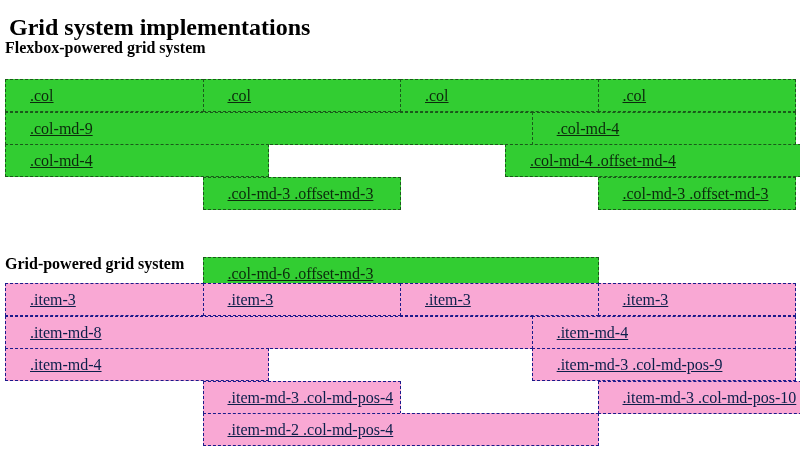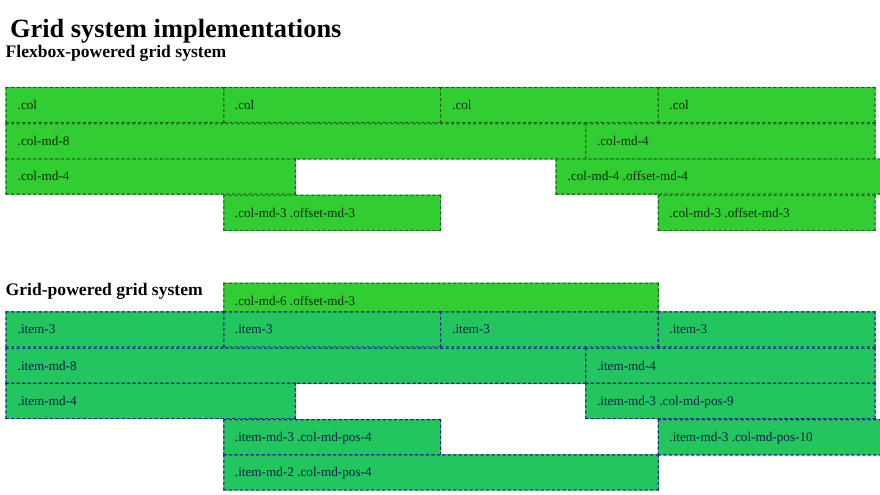--- a/index.html
+++ b/index.html
@@ -1,34 +1,34 @@
 <!DOCTYPE html>
 <html><head>
 <meta charset="utf-8">
 <style>
   html, body { margin: 0; padding: 0; background: #ffffff; }
   body { width: 800px; height: 450px; overflow: hidden; font-family: "Liberation Serif", serif; color: #000; }
   h1 { position: absolute; left: 5px; top: 10px; margin: 4px; font-size: 24px; font-weight: bold; }
   h2 { position: absolute; left: 5px; margin: 0; font-size: 16px; font-weight: bold; }
   .grid { position: absolute; left: 5px; width: 790px; }
-  .cell { position: absolute; box-sizing: border-box; height: 33px; border: 1px dashed #0f4f0f; font-size: 12px; line-height: 31px; padding-left: 10px; white-space: nowrap; overflow: hidden; }
+  .cell { position: absolute; box-sizing: border-box; height: 33px; border: 1px dashed #0f4f0f; font-size: 16px; line-height: 31px; padding-left: 24px; white-space: nowrap; overflow: hidden; text-decoration: underline; }
   .green .cell { background: #32cd32; border-color: #1a5a1a; color: #0c2a0c; }
-  .blue .cell { background: #22c55e; border-color: #1a1a8a; color: #0b1f4a; }
+  .blue .cell { background: #f9a8d4; border-color: #1a1a8a; color: #0b1f4a; }
 </style>
 </head>
 <body>
 
 <h1>Grid system implementations</h1>
 <h2 style="top:39px;">Flexbox-powered grid system</h2>
 <div class="grid green" style="top:79px;" id="flex-grid">
     <div class="cell" style="left: 0px; width: 198.5px; top: 0px;">.col</div>
     <div class="cell" style="left: 197.5px; width: 198.5px; top: 0px;">.col</div>
     <div class="cell" style="left: 395px; width: 198.5px; top: 0px;">.col</div>
     <div class="cell" style="left: 592.5px; width: 198.5px; top: 0px;">.col</div>
-    <div class="cell" style="left: 0px; width: 527.667px; top: 32.5px;">.col-md-8</div>
+    <div class="cell" style="left: 0px; width: 527.667px; top: 32.5px;">.col-md-9</div>
     <div class="cell" style="left: 526.667px; width: 264.333px; top: 32.5px;">.col-md-4</div>
     <div class="cell" style="left: 0px; width: 264.333px; top: 65px;">.col-md-4</div>
     <div class="cell" style="left: 500px; width: 316px; top: 65px;">.col-md-4 .offset-md-4</div>
     <div class="cell" style="left: 197.5px; width: 198.5px; top: 97.5px;">.col-md-3 .offset-md-3</div>
     <div class="cell" style="left: 592.5px; width: 198.5px; top: 97.5px;">.col-md-3 .offset-md-3</div>
     <div class="cell" style="left: 197.5px; width: 396px; top: 130px; margin-top: 48px;">.col-md-6 .offset-md-3</div>
   </div>
 <h2 style="top:255px;">Grid-powered grid system</h2>
 <div class="grid blue" style="top:283px;" id="css-grid">
     <div class="cell" style="left: 0px; width: 198.5px; top: 0px;">.item-3</div>

